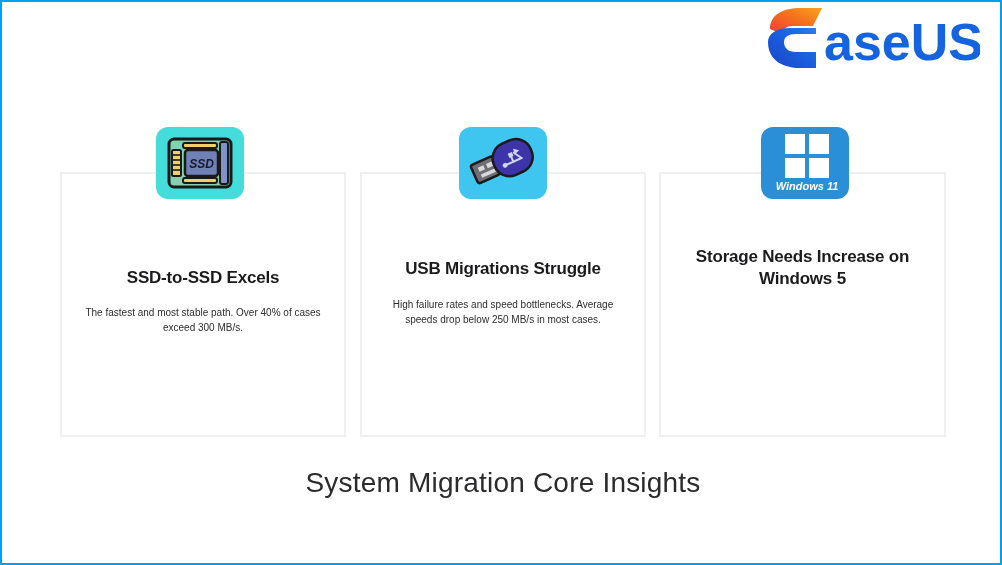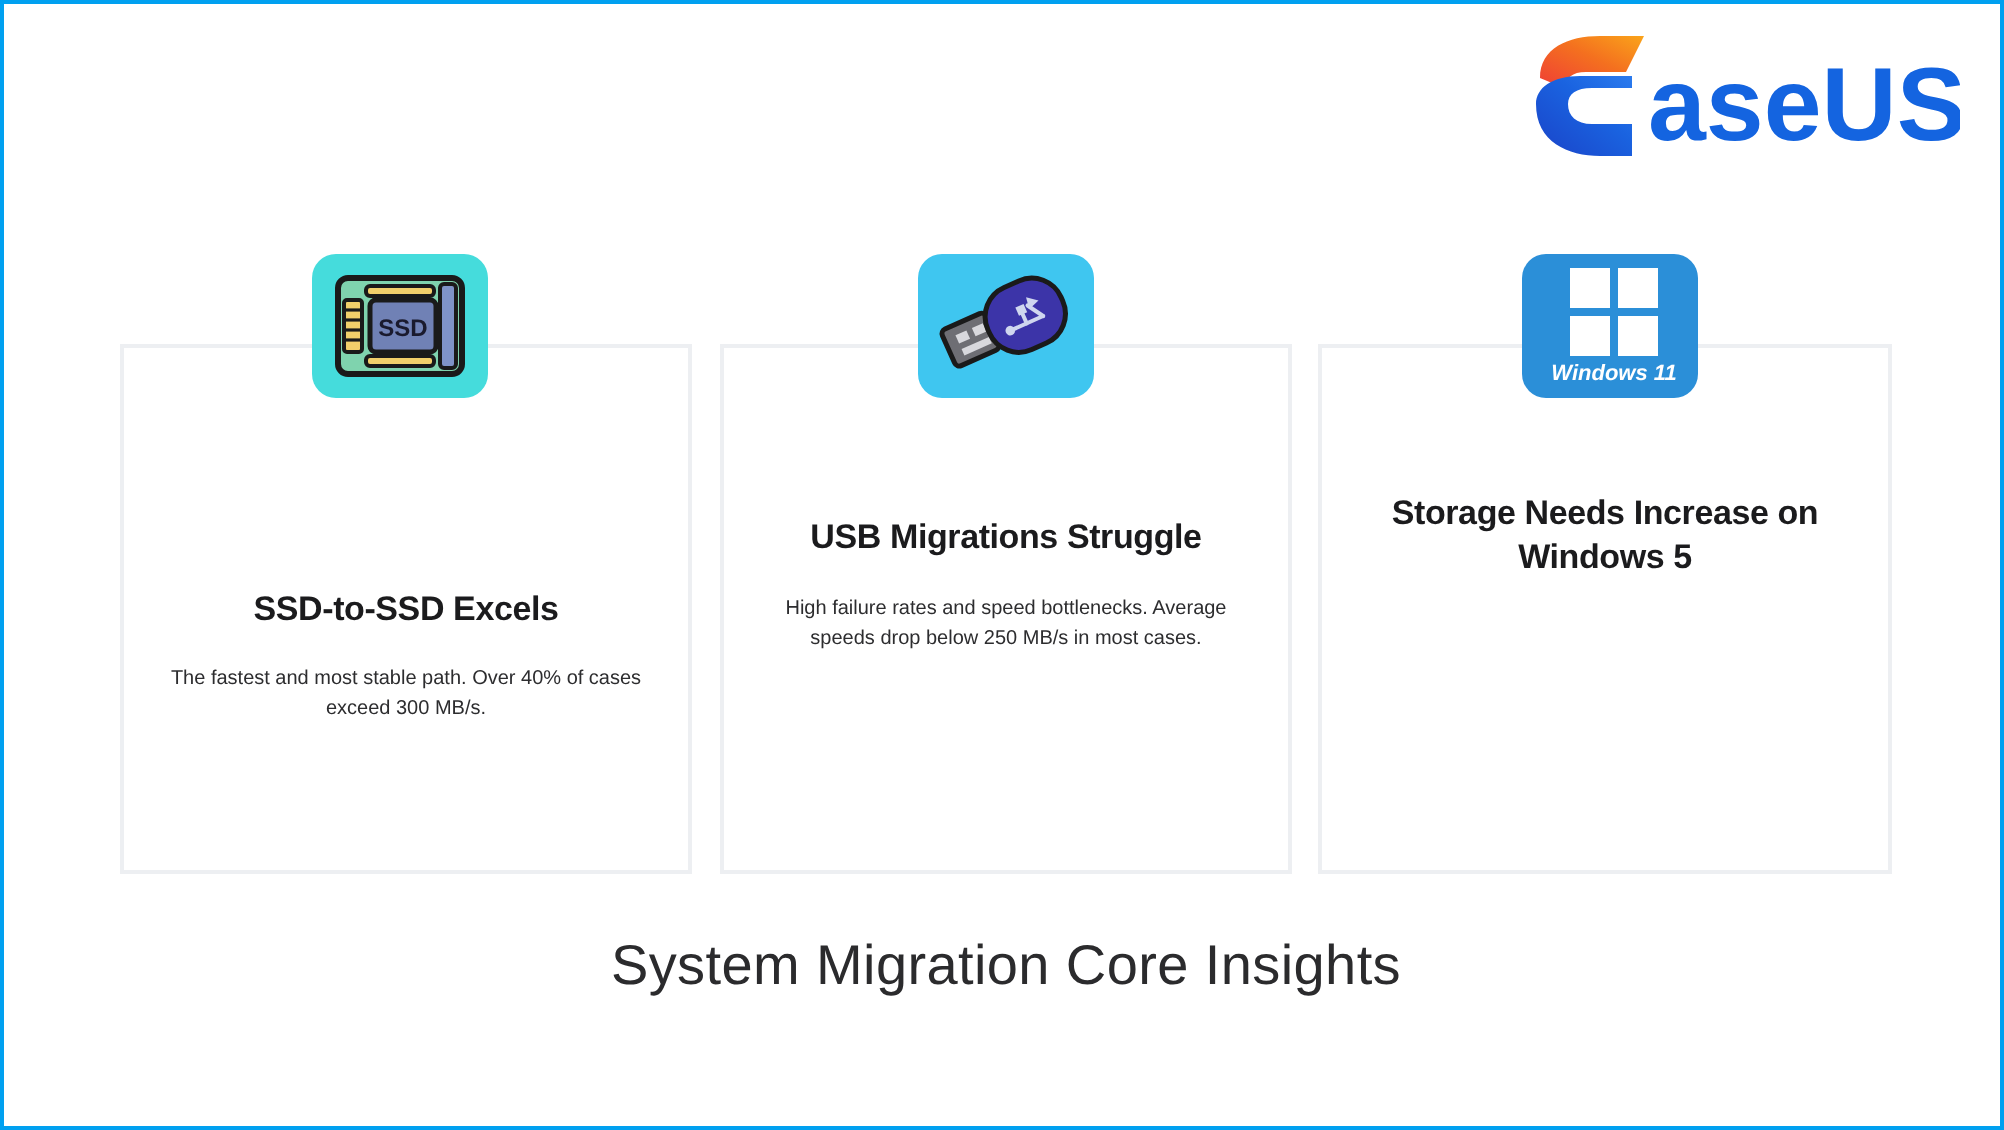--- a/index.html
+++ b/index.html
@@ -18,41 +18,41 @@
     width: 1002px;
     height: 565px;
     box-sizing: border-box;
     border: 2px solid #00a0f0;
     background: #ffffff;
   }
 
   
   #logo {
     position: absolute;
-    top: 12px;
+    top: 2px;
     right: 20px;
     width: 220px;
     height: 66px;
   }
   #logo svg { display: block; }
 
   
   .icon-tile {
     position: absolute;
     width: 88px;
     height: 72px;
     border-radius: 12px;
     top: 125px;
     z-index: 5;
     display: flex;
     align-items: center;
     justify-content: center;
   }
   .icon-tile svg { display: block; }
-  #tile-ssd     { left: 154px; }
+  #tile-ssd     { left: 154px; font-style: italic; }
   #tile-usb     { left: 457px; }
   #tile-windows { left: 759px; font-style: italic; }
 
   
   .card {
     position: absolute;
     top: 170px;
     height: 265px;
     box-sizing: border-box;
     border: 2px solid #edeff2;
@@ -77,21 +77,21 @@
   }
   .card-body {
     margin: 0;
     width: 252px;
     text-align: center;
     font-size: 10px;
     line-height: 1.47;
     color: #2d2d2f;
   }
   
-  #card-1 .card-title { margin-top: 120px; }
+  #card-1 .card-title { margin-top: 93px; }
   #card-1 .card-body  { margin-top: 17px; }
   #card-2 .card-title { margin-top: 84px; }
   #card-2 .card-body  { margin-top: 18px; }
   #card-3 .card-title { margin-top: 72px; }
   #card-3 .card-body  { margin-top: 22px; }
 
   
   #caption {
     position: absolute;
     top: 465px;

